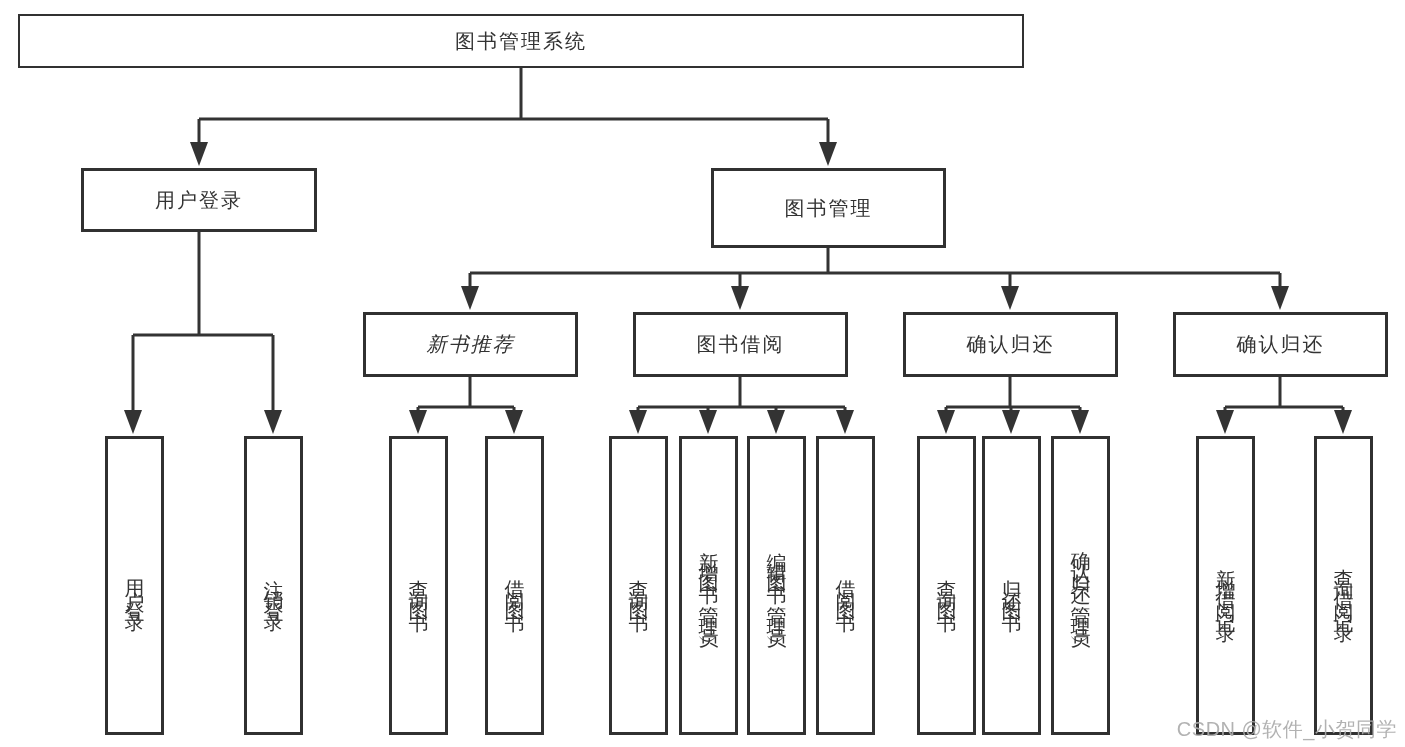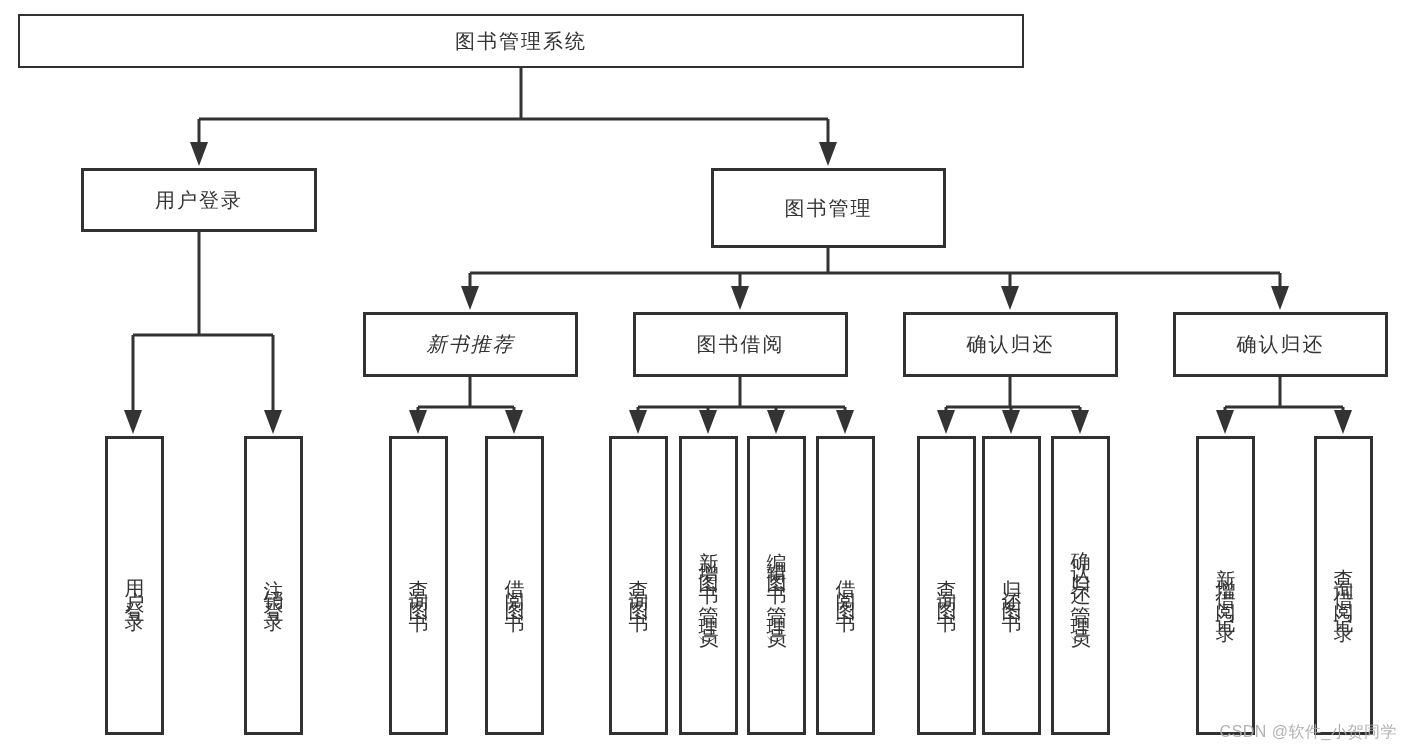--- a/index.html
+++ b/index.html
@@ -42,21 +42,21 @@
     writing-mode: vertical-rl;
     text-orientation: mixed;
     letter-spacing: 11px;
     line-height: 1.15;
     white-space: nowrap;
   }
   .watermark {
     position: absolute;
     right: 8px;
     bottom: 4px;
-    font-size: 16px;
+    font-size: 20px;
     color: rgba(171, 171, 171, 0.92);
     letter-spacing: 0.5px;
     z-index: 5;
   }
   line, path { stroke: #333333; stroke-width: 3; fill: none; }
   polygon { fill: #333333; stroke: none; }
 </style>
 </head>
 <body>
 

